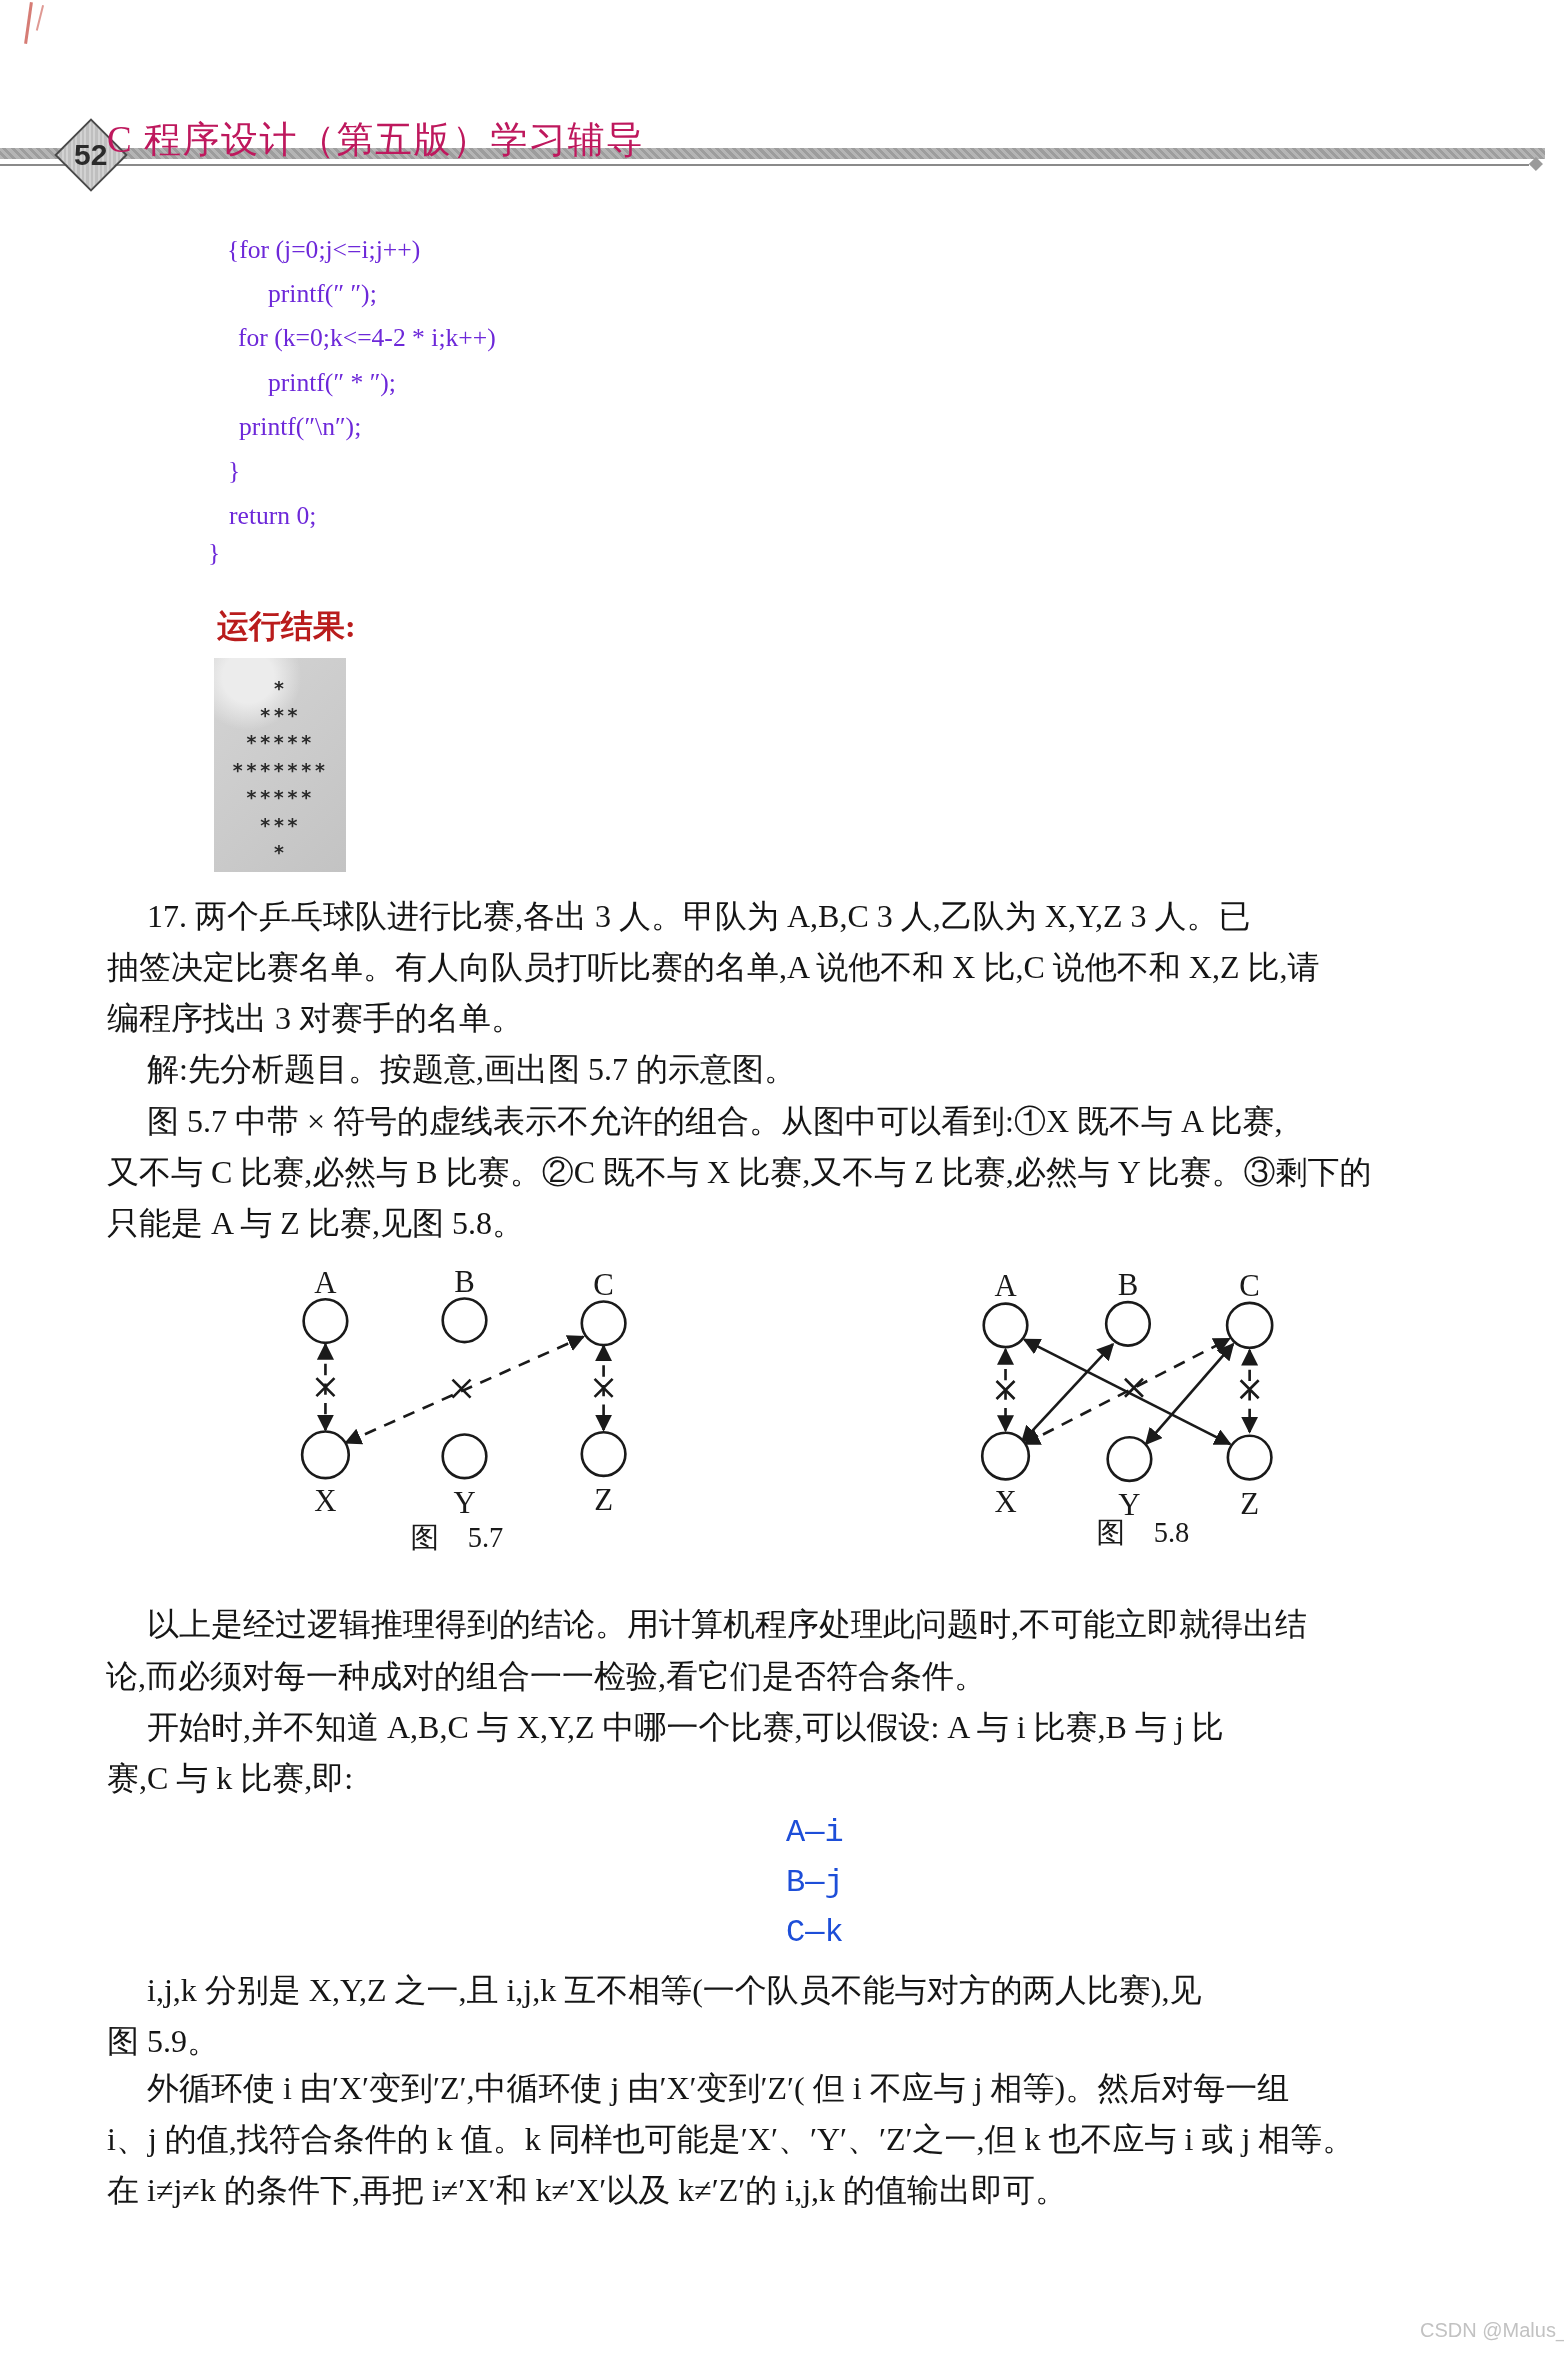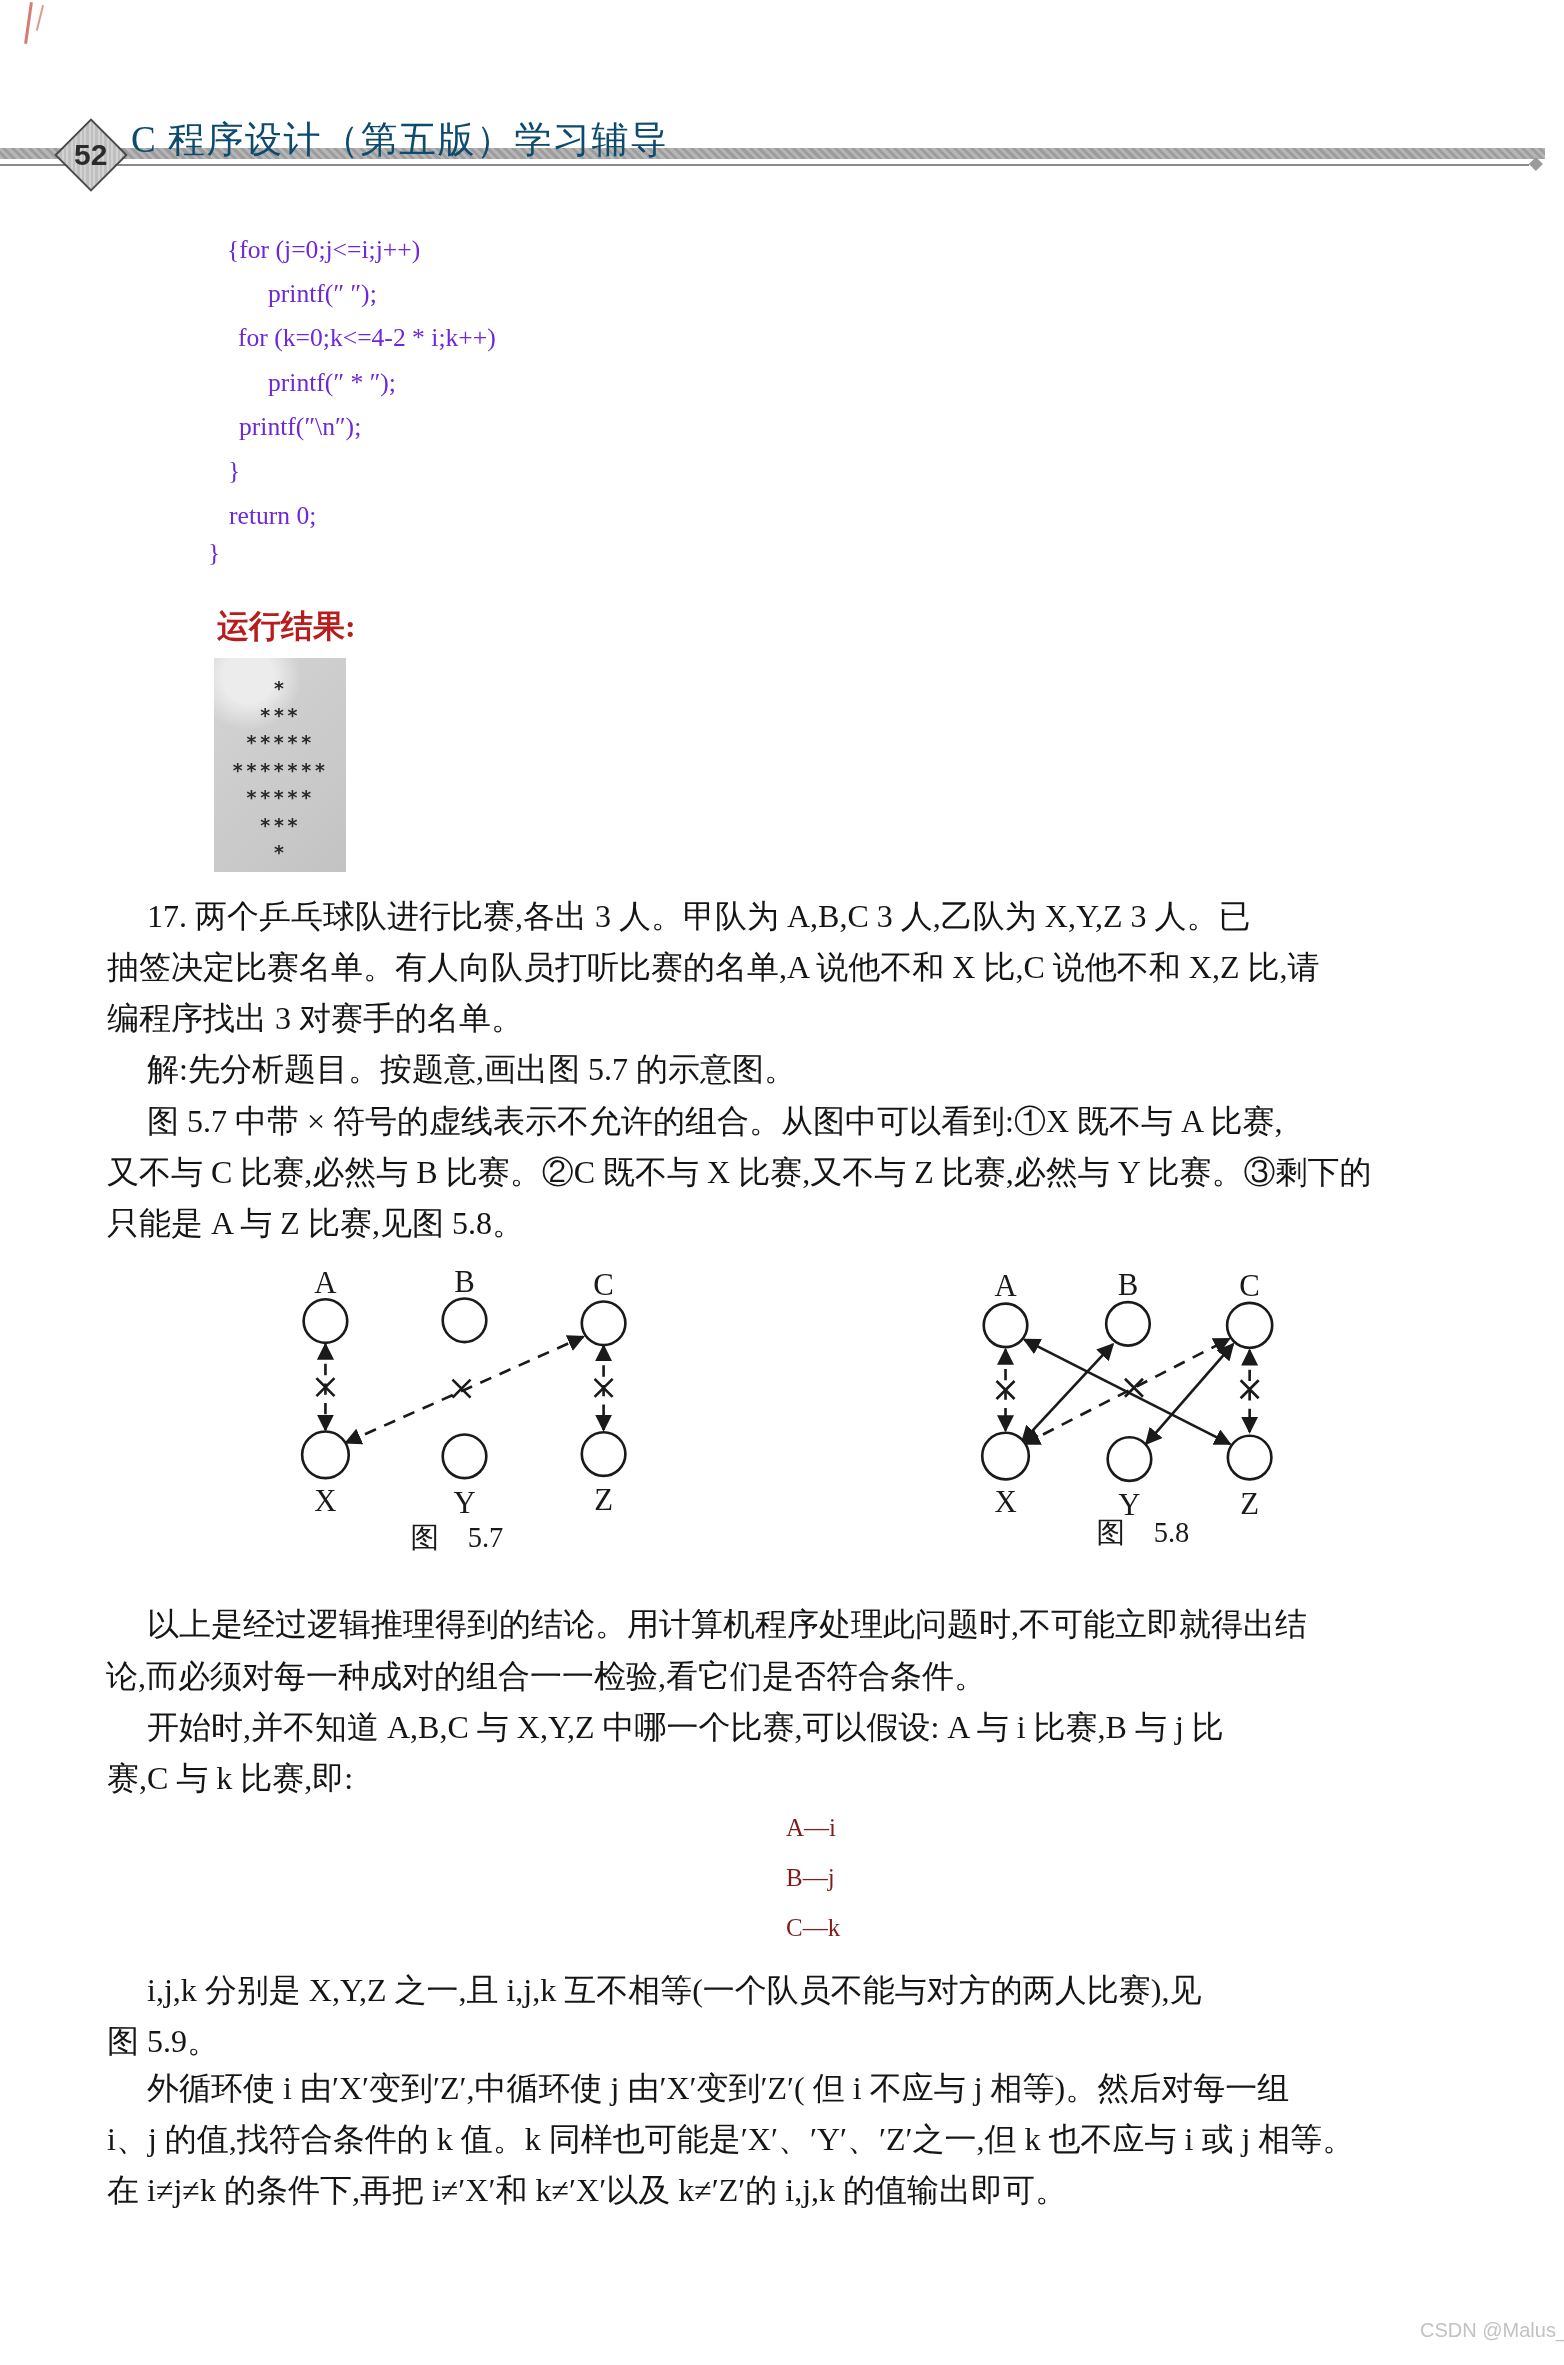--- a/index.html
+++ b/index.html
@@ -10,41 +10,41 @@
   .rule-thick{position:absolute;left:0;top:148px;width:1545px;height:10.5px;
               background:repeating-linear-gradient(45deg,#b5b5b5 0 3px,#9d9d9d 3px 6px);}
   .rule-thin{position:absolute;left:0;top:164px;width:1529px;height:2.3px;background:#8a8a8a;}
   .end-diamond{position:absolute;left:1531px;top:159px;width:9.8px;height:9.8px;background:#9b9b9b;
                transform:rotate(45deg);}
   .badge{position:absolute;left:65px;top:129px;width:48px;height:48px;transform:rotate(45deg);
          background:repeating-linear-gradient(45deg,#d2d2d2 0 2.3px,#bfbfbf 2.3px 4.5px);
          border:2.3px solid #4a4a4a;display:flex;align-items:center;justify-content:center;}
   .badge span{transform:rotate(-45deg);font-family:"Liberation Sans",sans-serif;
               font-weight:bold;font-size:30px;color:#2b2b2b;}
-  .book-title{left:107px;top:115px;font-size:37px;letter-spacing:1.5px;color:#0c4a6e;padding-left:24px;}
+  .book-title{left:107px;top:115px;font-size:37px;letter-spacing:1.5px;color:#be185d;}
   .red1{position:absolute;left:27px;top:1.5px;width:3px;height:42px;background:#c4453a;
         transform:rotate(8deg);opacity:.7;}
   .red2{position:absolute;left:39px;top:4.5px;width:2.3px;height:25.6px;background:#c4453a;
         transform:rotate(14deg);opacity:.55;}
   
   .code-line{font-size:25.6px;color:#6d28d9;}
   
   .run-label{left:217px;top:605px;font-size:32px;font-weight:bold;color:#b91c1c;}
   .result-box{position:absolute;left:214px;top:658px;width:132px;height:214px;
               background:
                 radial-gradient(circle at 26% 9%, #ececec 0 25.6px, rgba(236,236,236,0) 53px),
                 linear-gradient(135deg,#d4d4d4,#c3c3c3);
               display:flex;flex-direction:column;align-items:center;padding-top:16.5px;
               box-sizing:border-box;}
   .result-box div{font-family:"DejaVu Sans Mono",monospace;font-weight:bold;font-size:19px;
                   line-height:27.4px;letter-spacing:2.3px;color:#2a2a2a;}
   
   .tline{font-size:32px;line-height:38px;color:#151515;}
   .bold{font-weight:normal;}
-  .assign{font-size:25px;color:#7f1d1d;}
+  .assign{font-size:32px;color:#1d4ed8;font-family:Liberation Mono, monospace;}
   
   svg text{font-family:"Liberation Serif","DejaVu Serif",serif;}
   .nodelbl{font-size:41px;fill:#1a1a1a;}
   .caplbl{font-size:38px;fill:#1a1a1a;}
   
   .watermark{left:1420px;top:2319px;font-family:"Liberation Sans",sans-serif;
              font-size:20px;color:#c2c2c2;}
 </style>
 </head>
 <body>

